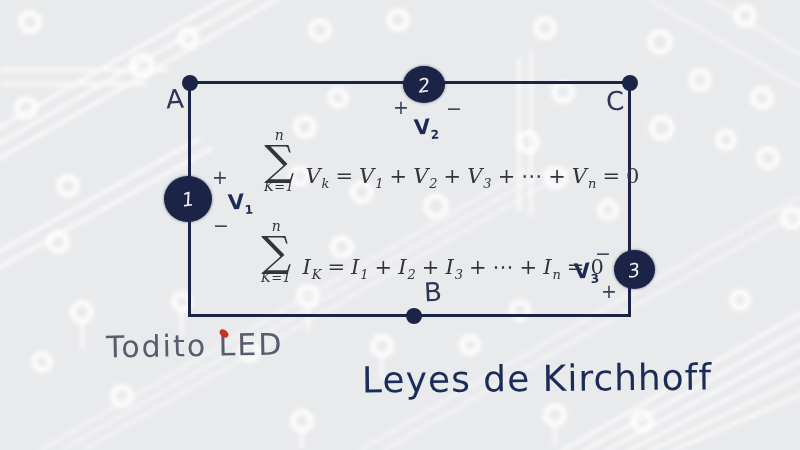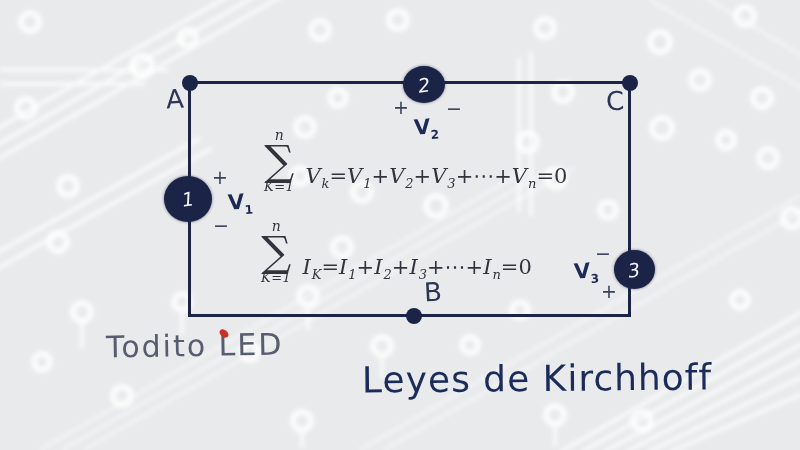--- a/index.html
+++ b/index.html
@@ -19,21 +19,21 @@
   .vlabel{position:absolute;color:#1d2a55;font-weight:bold;font-size:21px;z-index:3;transform:rotate(-4deg);}
   .vlabel sub{font-size:12px;}
   .sign{position:absolute;color:#3a4158;font-size:19px;z-index:3;}
   
   .formula{position:absolute;display:flex;align-items:center;gap:11px;z-index:3;color:#32333c;}
   .sigma-col{display:flex;flex-direction:column;align-items:center;
              font-family:"DejaVu Serif",serif;line-height:1;}
   .sig-upper{font-size:14px;font-style:italic;}
   .sig-sym{font-size:42px;line-height:.9;}
   .sig-lower{font-size:13px;font-style:italic;letter-spacing:.5px;}
-  .tokens{display:flex;align-items:baseline;
+  .tokens{display:flex;align-items:baseline;gap:6px;
           font-family:"DejaVu Serif",serif;font-size:21px;margin-top:35px;}
   .tokens .mvar{font-style:italic;}
   .tokens .mvar sub{font-size:13px;margin-left:1px;}
   .tokens .mop{font-style:normal;}
   
   .brand{position:absolute;left:106px;top:328px;font-size:30px;color:#575c6e;
          letter-spacing:2px;transform:rotate(-1deg);z-index:3;}
   .led-dot{position:absolute;left:219px;top:330px;width:10px;height:7px;border-radius:50%;
            background:#c9302a;transform:rotate(38deg);z-index:4;}
   .title{position:absolute;left:362px;top:358px;font-size:36px;color:#1c2c5a;

